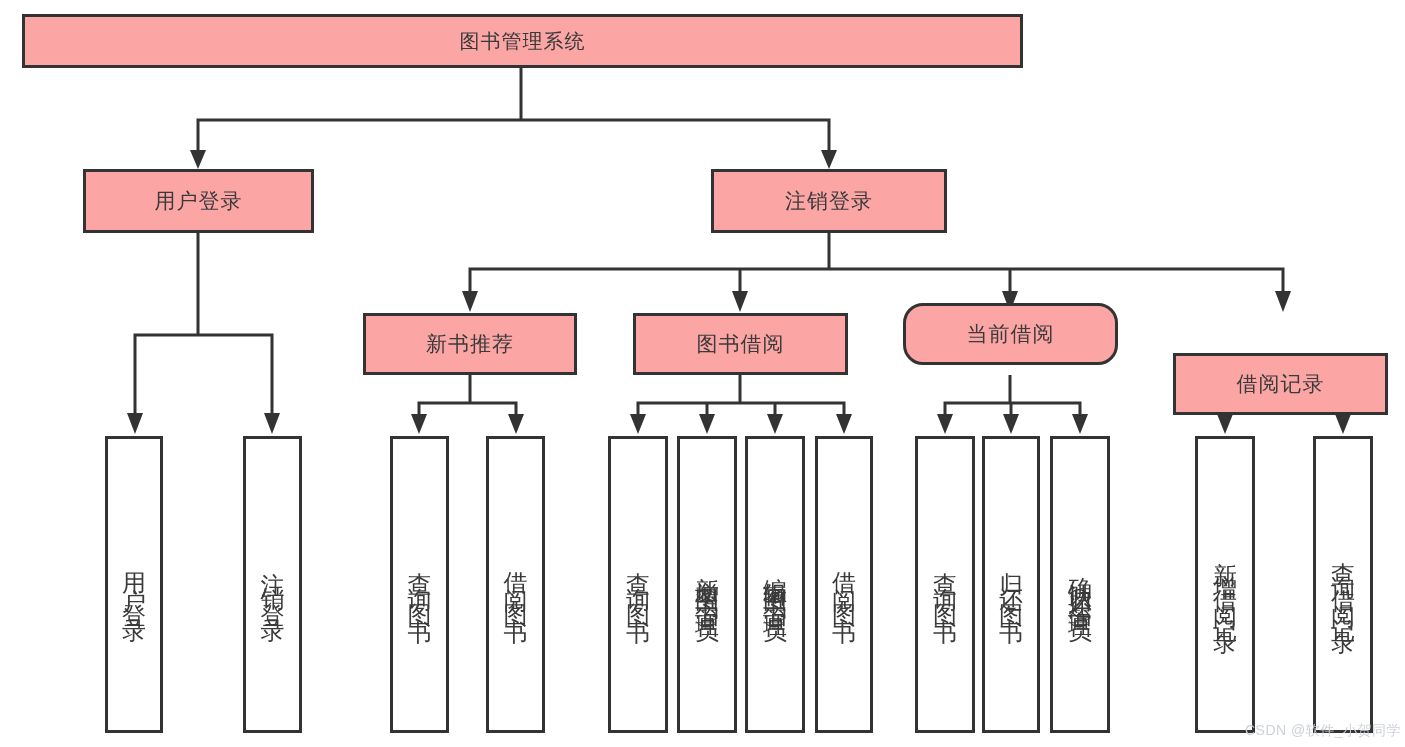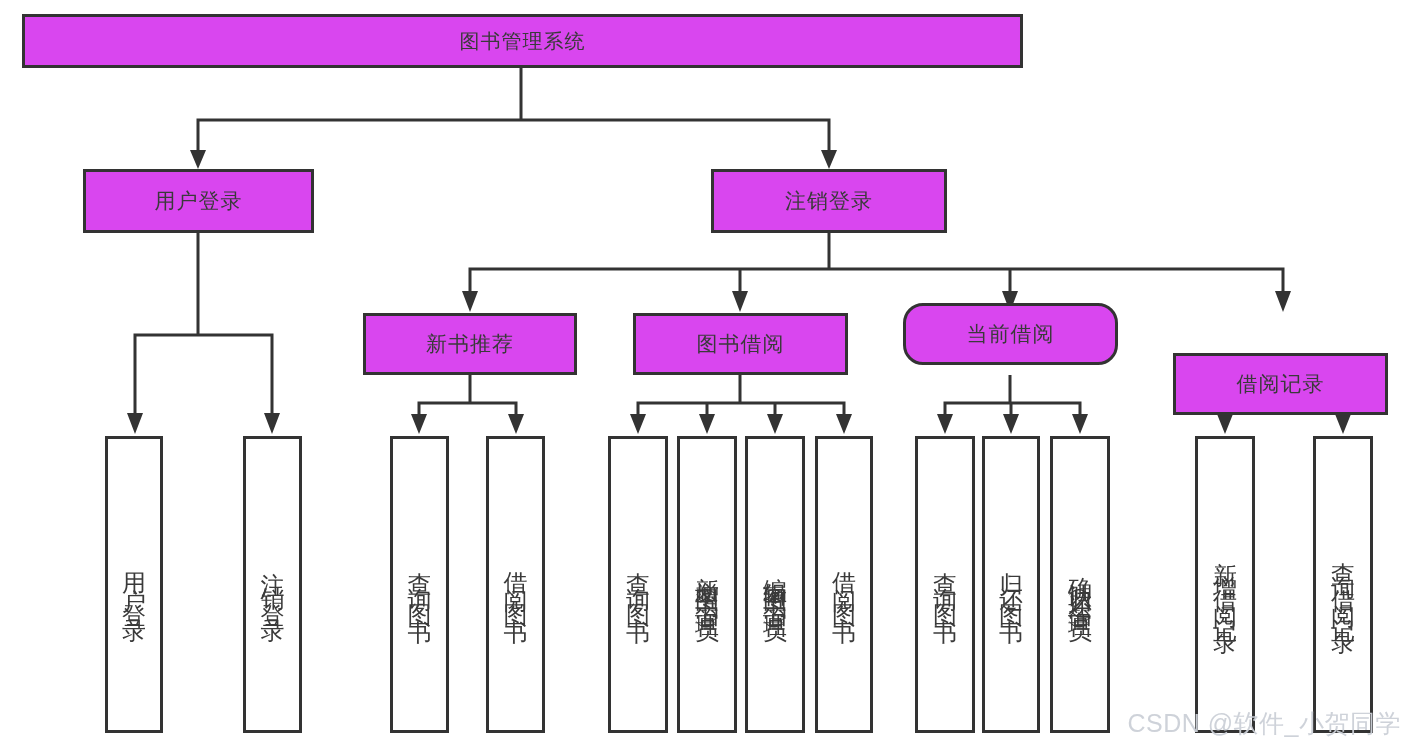--- a/index.html
+++ b/index.html
@@ -21,21 +21,21 @@
     top: 0;
     width: 1405px;
     height: 747px;
     z-index: 1;
   }
   .ln { stroke: #333333; stroke-width: 3; fill: none; }
   .ah { fill: #333333; stroke: none; }
   .box {
     position: absolute;
     box-sizing: border-box;
-    background: #d946ef;
+    background: #fca5a5;
     border: 3px solid #333333;
     display: flex;
     align-items: center;
     justify-content: center;
     color: #3a3a3a;
     z-index: 2;
     font-size: 21px;
     letter-spacing: 1px;
     white-space: nowrap;
   }
@@ -82,21 +82,21 @@
   #l-return-book   { left: 982px;  width: 58px; }
   #l-confirm-ret   { left: 1050px; width: 60px; }
   #l-add-record    { left: 1195px; width: 60px; }
   #l-query-record  { left: 1313px; width: 60px; }
 
   .watermark {
     position: absolute;
     right: 4px;
     bottom: 7px;
     z-index: 5;
-    font-size: 25px;
+    font-size: 14px;
     color: rgba(203, 208, 215, 0.95);
     letter-spacing: 0.5px;
     white-space: nowrap;
   }
 </style>
 </head>
 <body>
 
 <div class="stage">
 

